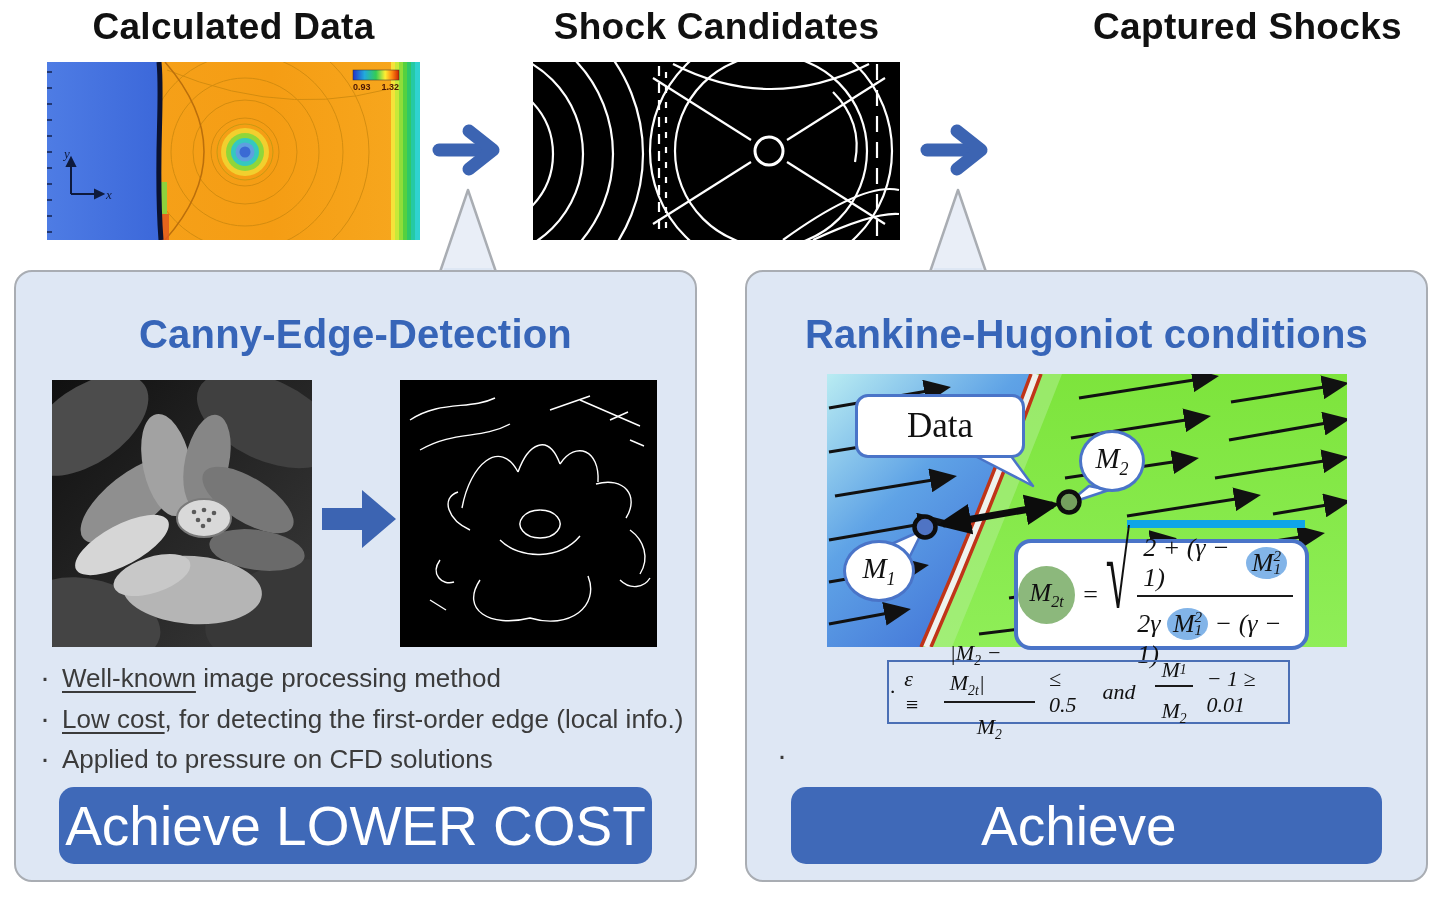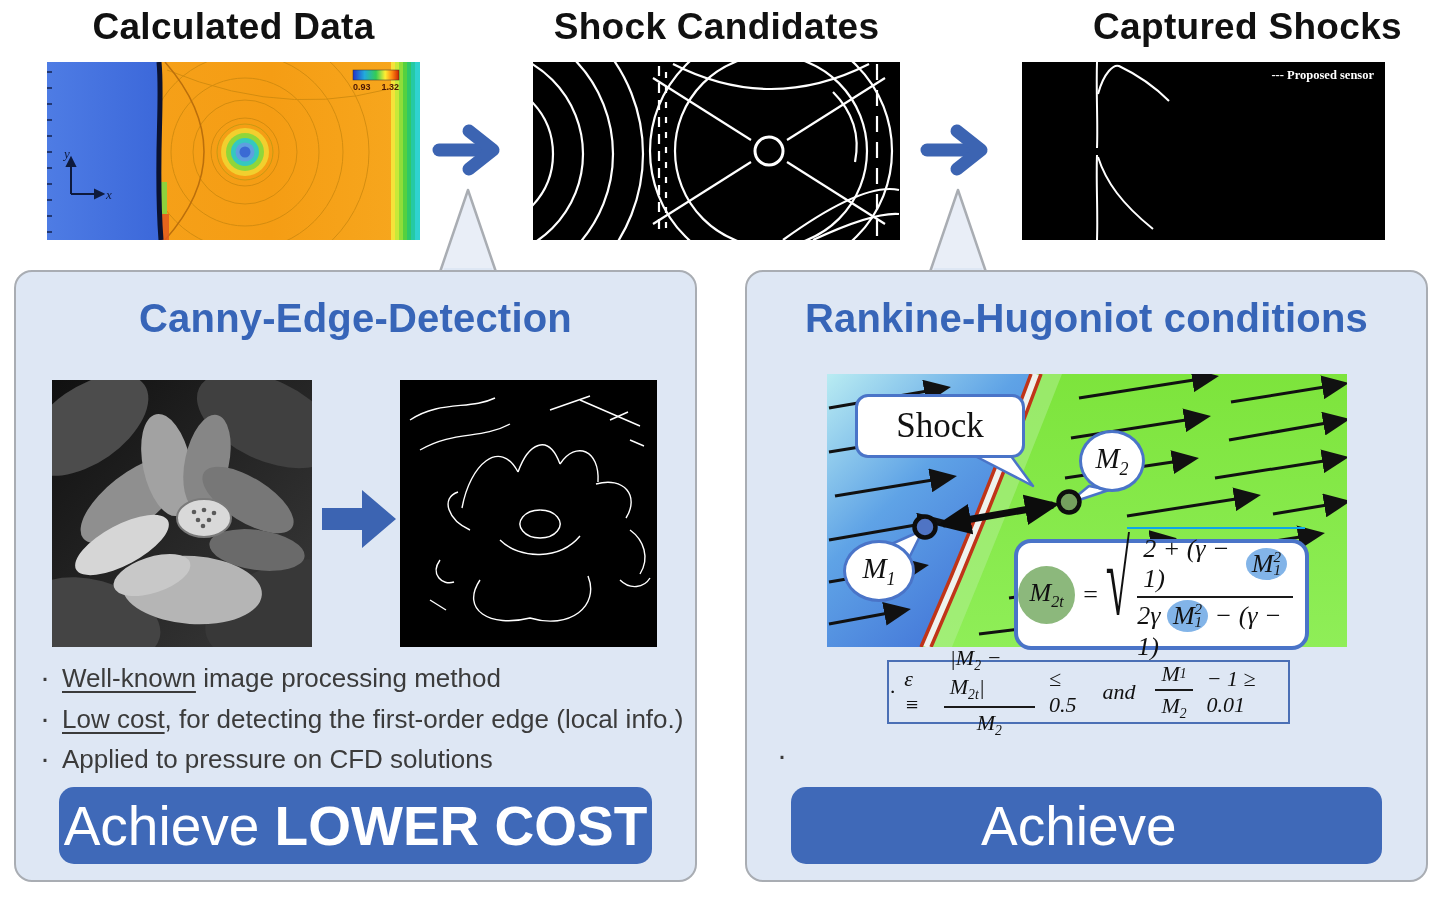--- a/index.html
+++ b/index.html
@@ -7,53 +7,53 @@
   #stage { position:relative; width:1440px; height:902px; background:#fff; overflow:hidden; }
 
   .step-title { position:absolute; top:6px; font-size:37px; font-weight:600; color:#111; text-align:center; letter-spacing:0.3px; }
   .img-frame { position:absolute; top:62px; height:178px; }
   .img-frame svg { display:block; width:100%; height:100%; }
 
   .flow-arrow { position:absolute; top:120px; width:82px; height:60px; }
 
   .panel { position:absolute; top:270px; width:683px; height:612px; background:#dee7f4;
            border:2.5px solid #a9adb3; border-radius:18px; }
-  .panel-title { position:absolute; top:24px; left:0; width:100%; text-align:center;
+  .panel-title { position:absolute; top:40px; left:0; width:100%; text-align:center;
                  font-size:40px; font-weight:bold; color:#3765b8; letter-spacing:0.2px; }
 
   .bullets { position:absolute; left:24px; top:390px; font-size:26px; color:#3b3b3b; }
   .bullet-line { display:flex; gap:12px; align-items:baseline; margin-bottom:10px; line-height:1.1; }
   .bullet-dot { font-size:30px; line-height:1; color:#3b3b3b; }
   .bullet-line u { text-underline-offset:4px; }
 
   .cta { position:absolute; top:515px; height:77px; border-radius:15px; background:#3f69b8;
          color:#fff; display:flex; align-items:center; justify-content:center; font-size:55px; }
-  .cta .bold { font-weight:bold; white-space:pre; }
+  .cta .bold { font-weight:normal; white-space:pre; }
   .cta .normal { white-space:pre; }
 
   
   .diagram { position:absolute; left:80px; top:102px; width:520px; height:273px; }
   .diagram svg.dg { position:absolute; left:0; top:0; width:520px; height:273px; }
   .bubble { position:absolute; background:#fff; border:3px solid #4a74c8;
             display:flex; align-items:center; justify-content:center; color:#111; }
   .bubble-shock { left:28px; top:20px; width:170px; height:64px; border-radius:13px;
                   font-family:"Liberation Serif", serif; font-size:35px; }
   .bubble-m { border-radius:50%; font-family:"Liberation Serif", serif; font-style:italic; font-size:29px; }
   .bubble-m sub { font-size:0.62em; }
   .bubble-m2 { left:252px; top:56px; width:66px; height:62px; }
   .bubble-m1 { left:16px; top:166px; width:72px; height:62px; }
 
   .math { font-family:"Liberation Serif", serif; font-style:italic; color:#111; }
   .math sub { font-size:0.62em; }
   .frac { display:inline-flex; flex-direction:column; align-items:center; vertical-align:middle; margin:0 6px; }
   .frac .fnum { padding:0 6px 2px; border-bottom:2px solid #1a1a1a; display:flex; align-items:center; }
-  .frac .fden { padding-top:2px; }
+  .frac .fden { padding-top:11px; }
   .sqrt { display:inline-flex; align-items:flex-start; }
   .rad { font-style:normal; font-size:1.7em; line-height:1; transform:scaleY(2.35); transform-origin:top; margin:2px -3px 0 0; }
-  .radicand { border-top:2px solid #0ea5e9; padding:5px 6px 0 4px; }
+  .radicand { border-top:8px solid #0ea5e9; padding:5px 6px 0 4px; }
   .hl-green { display:inline-flex; align-items:center; justify-content:center; background:#8cb87c;
               border-radius:50%; width:62px; height:58px; }
   .hl-blue { display:inline-flex; align-items:center; background:#82b4e8; border-radius:50%; padding:1px 6px; }
   .msq { display:inline-flex; flex-direction:column; line-height:0.85; font-size:0.58em; }
 
   .formula-box { position:absolute; left:267px; top:267px; width:295px; height:111px; background:#fff;
                  border:4.5px solid #4a74c8; border-radius:17px; display:flex; align-items:center;
                  justify-content:center; gap:8px; font-size:26px; }
   .criteria-box { position:absolute; left:140px; top:388px; width:403px; height:64px;
                   border:2px solid #4a6fb5; display:flex; align-items:center; justify-content:center;
@@ -171,32 +171,20 @@
         <circle cx="236" cy="89" r="14" stroke-width="3"></circle>
         <path d="M140,2 Q238,52 336,2"></path>
         <path d="M250,178 Q330,120 366,128"></path>
         <path d="M280,178 Q340,150 366,152"></path>
         <path d="M344,2 V176" stroke-dasharray="16 10"></path>
         <path d="M300,30 Q330,60 322,100"></path>
       </g>
     </svg>
   </div>
 
-  <div class="img-frame" style="left:1022px;width:363px;">
-    <svg viewBox="0 0 363 178" preserveAspectRatio="none">
-      <rect x="0" y="0" width="363" height="178" fill="#000"></rect>
-      <g stroke="#fff" stroke-width="2" fill="none">
-        <path d="M75,0 C74,30 76,60 75,86"></path>
-        <path d="M75,93 C74,120 76,150 75,178"></path>
-        <path d="M76,32 C82,10 92,2 97,4 C118,14 134,26 147,39"></path>
-        <path d="M76,95 C84,120 100,142 131,167"></path>
-      </g>
-      <text x="352" y="17" font-size="12.5" font-weight="bold" font-family="Liberation Serif, serif" fill="#fff" text-anchor="end">--- Proposed sensor</text>
-    </svg>
-  </div>
 
   <div class="flow-arrow" style="left:431px;">
     <svg viewBox="0 0 82 60">
       <g stroke="#3c64b2" stroke-width="13" stroke-linecap="round" stroke-linejoin="round" fill="none">
         <line x1="8" y1="30" x2="52" y2="30"></line>
         <polyline points="38,11 62,30 38,49"></polyline>
       </g>
     </svg>
   </div>
   <div class="flow-arrow" style="left:919px;">
@@ -362,21 +350,21 @@
         <g fill="#ffffff" stroke="#4a74c8" stroke-width="2.5" stroke-linejoin="round">
           <polygon points="148,82 206,112 184,82"></polygon>
           <polygon points="262,112 240,130 282,116"></polygon>
           <polygon points="60,172 96,156 78,192"></polygon>
         </g>
         <line x1="116" y1="150" x2="226" y2="131" stroke="#0c0c0c" stroke-width="7" marker-start="url(#dah)" marker-end="url(#dah)"></line>
         <circle cx="98" cy="153" r="10.5" fill="#4f74c4" stroke="#0d0d0d" stroke-width="4.5"></circle>
         <circle cx="242" cy="128" r="10.5" fill="#74a05e" stroke="#0d0d0d" stroke-width="4.5"></circle>
       </svg>
       <div class="bubble bubble-shock">
-        <span>Shock</span>
+        <span>Data</span>
       </div>
       <div class="bubble bubble-m bubble-m2">
         <span><span>M</span><sub>2</sub></span>
       </div>
       <div class="bubble bubble-m bubble-m1">
         <span><span>M</span><sub>1</sub></span>
       </div>
     </div>
 
     <div class="formula-box math">

